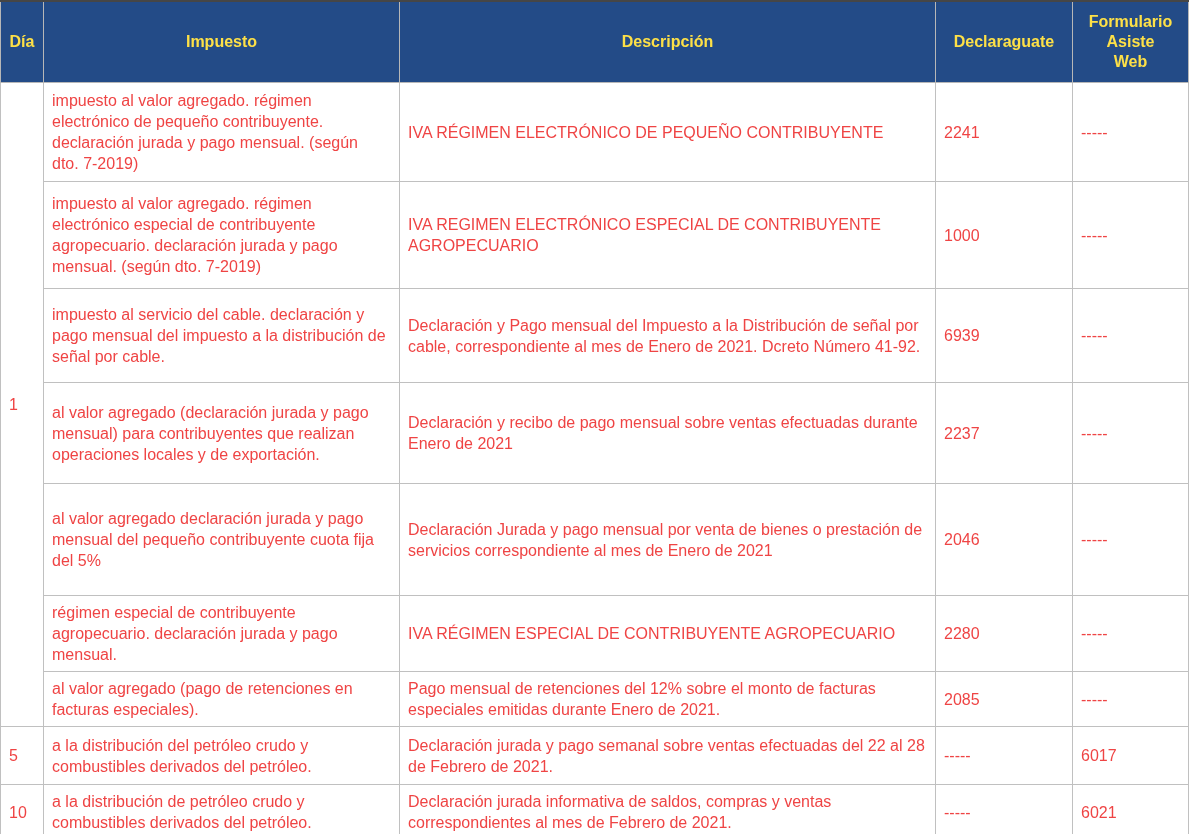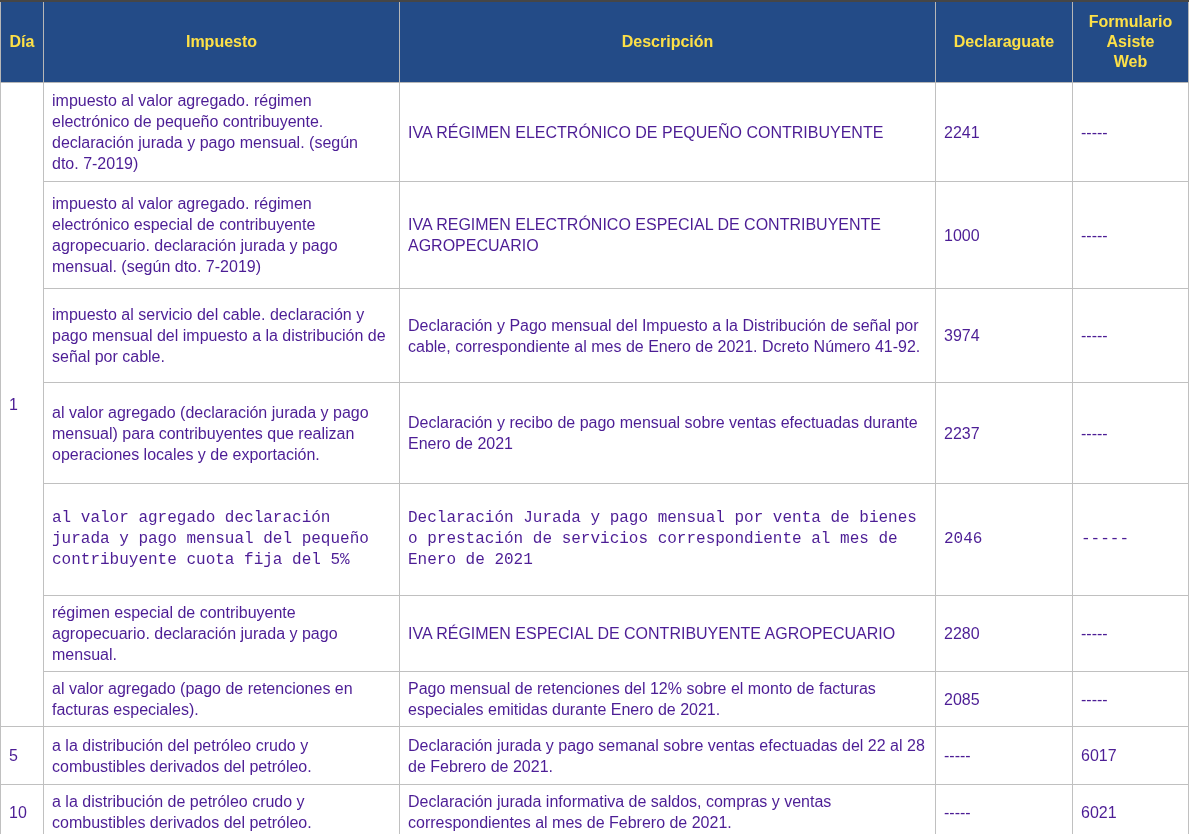--- a/index.html
+++ b/index.html
@@ -38,21 +38,21 @@
     border: 1px solid #b7b7b7;
     padding: 6px 4px;
     height: 68px;
     white-space: pre-line;
   }
   table.tax-table td {
     border: 1px solid #c0c0c0;
     vertical-align: middle;
     font-size: 16px;
     line-height: 21px;
-    color: #4c1d95;
+    color: #ef4444;
     padding: 6px 10px 6px 8px;
     background: #ffffff;
     overflow: hidden;
   }
   td.col-dia {
     padding-left: 10px;
     text-align: left;
     vertical-align: middle;
   }
   td.col-impuesto  { padding-left: 9px; }
@@ -92,30 +92,30 @@
         </tr>
         <tr style="height: 107px;">
           <td class="col-impuesto">impuesto al valor agregado. régimen electrónico especial de contribuyente agropecuario. declaración jurada y pago mensual. (según dto. 7-2019)</td>
           <td class="col-desc">IVA REGIMEN ELECTRÓNICO ESPECIAL DE CONTRIBUYENTE AGROPECUARIO</td>
           <td class="col-num">1000</td>
           <td class="col-num">-----</td>
         </tr>
         <tr style="height: 94px;">
           <td class="col-impuesto">impuesto al servicio del cable. declaración y pago mensual del impuesto a la distribución de señal por cable.</td>
           <td class="col-desc">Declaración y Pago mensual del Impuesto a la Distribución de señal por cable, correspondiente al mes de Enero de 2021. Dcreto Número 41-92.</td>
-          <td class="col-num">3974</td>
+          <td class="col-num">6939</td>
           <td class="col-num">-----</td>
         </tr>
         <tr style="height: 101px;">
           <td class="col-impuesto">al valor agregado (declaración jurada y pago mensual) para contribuyentes que realizan operaciones locales y de exportación.</td>
           <td class="col-desc">Declaración y recibo de pago mensual sobre ventas efectuadas durante Enero de 2021</td>
           <td class="col-num">2237</td>
           <td class="col-num">-----</td>
         </tr>
-        <tr style="height: 112px; font-family: Liberation Mono, monospace;">
+        <tr style="height: 112px;">
           <td class="col-impuesto">al valor agregado declaración jurada y pago mensual del pequeño contribuyente cuota fija del 5%</td>
           <td class="col-desc">Declaración Jurada y pago mensual por venta de bienes o prestación de servicios correspondiente al mes de Enero de 2021</td>
           <td class="col-num">2046</td>
           <td class="col-num">-----</td>
         </tr>
         <tr style="height: 76px;">
           <td class="col-impuesto">régimen especial de contribuyente agropecuario. declaración jurada y pago mensual.</td>
           <td class="col-desc">IVA RÉGIMEN ESPECIAL DE CONTRIBUYENTE AGROPECUARIO</td>
           <td class="col-num">2280</td>
           <td class="col-num">-----</td>

